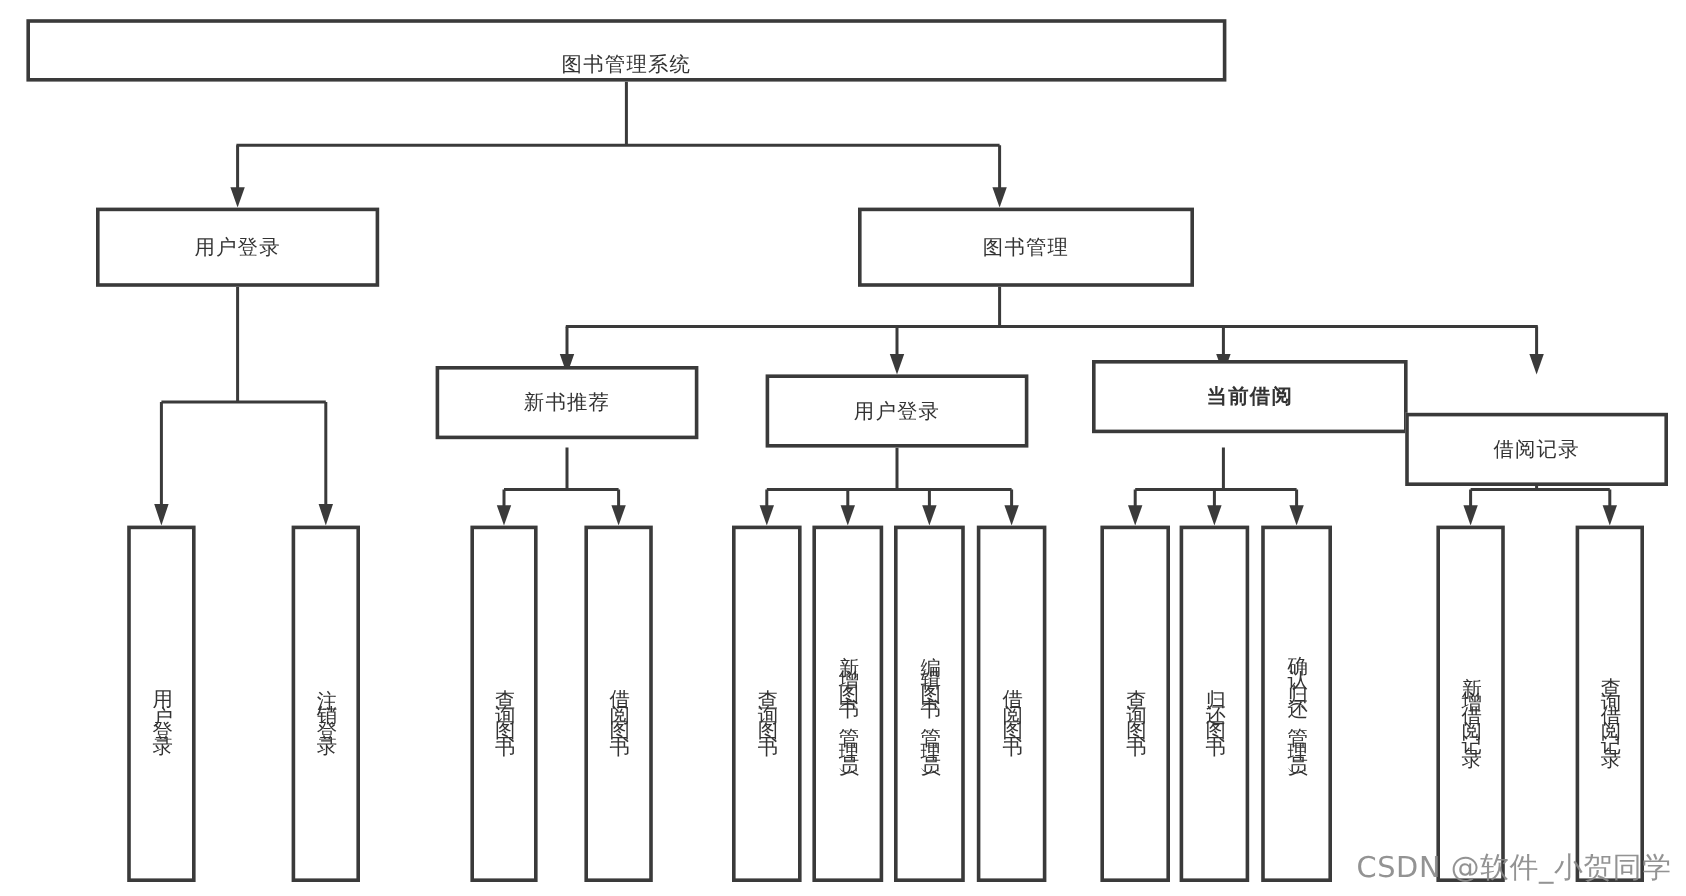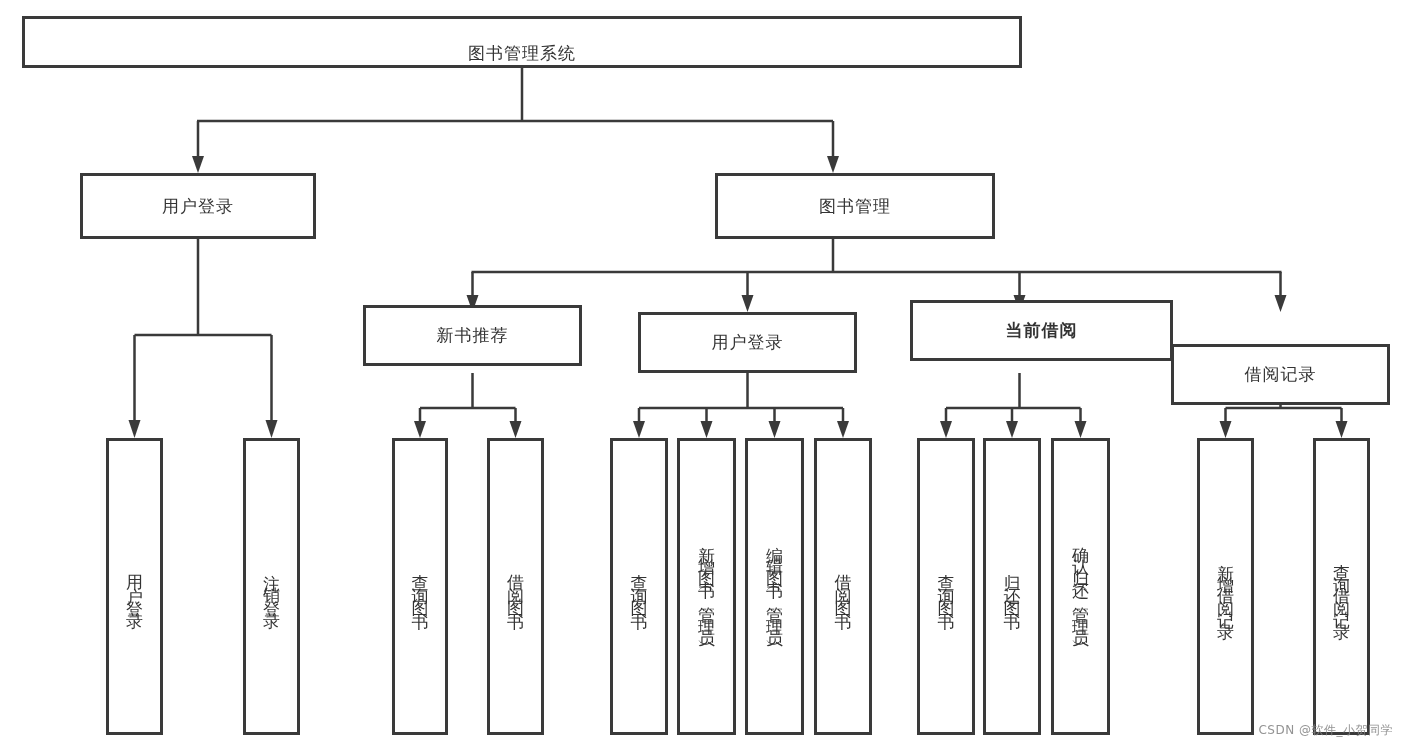--- a/index.html
+++ b/index.html
@@ -39,21 +39,21 @@
     font-size: 17px;
     line-height: 1;
     letter-spacing: 13px;
     white-space: nowrap;
   }
   .vlabel.tight { letter-spacing: 12px; }
   .watermark {
     position: absolute;
     right: 12px;
     bottom: 8px;
-    font-size: 12px;
+    font-size: 24px;
     color: rgba(138,138,138,0.92);
     letter-spacing: 0.5px;
     z-index: 3;
     white-space: nowrap;
   }
 </style>
 </head>
 <body>
 
 <div id="canvas">

